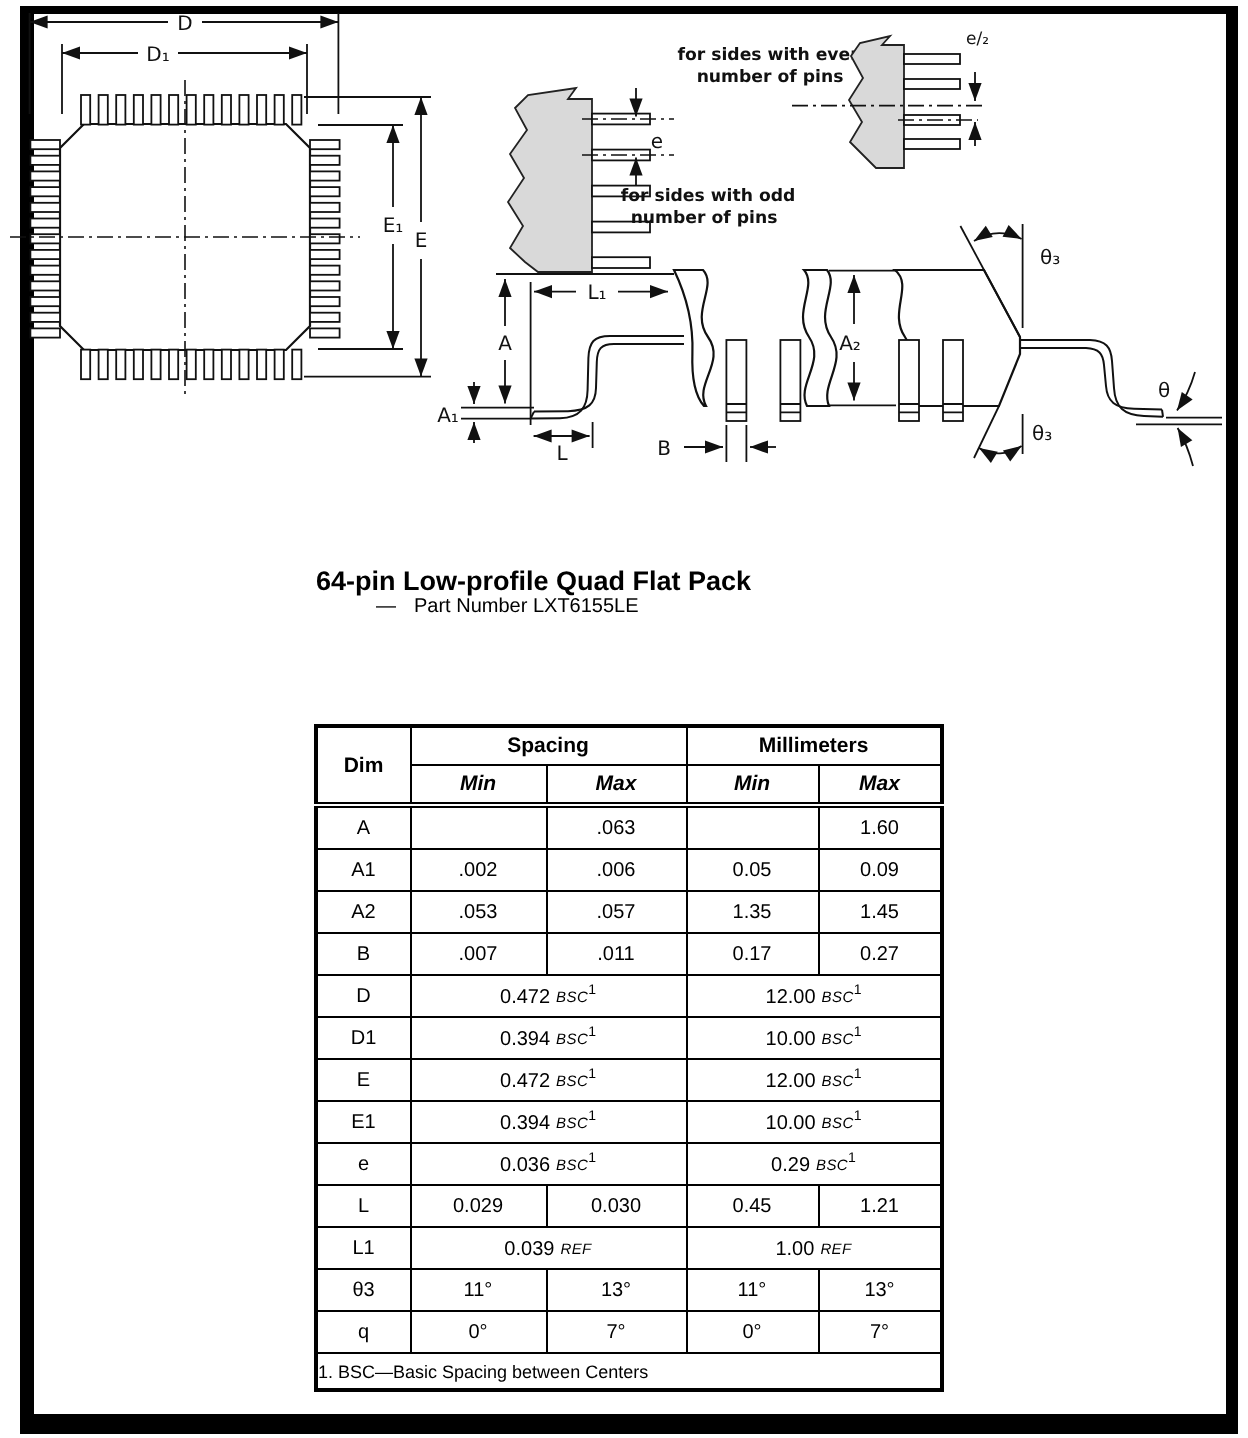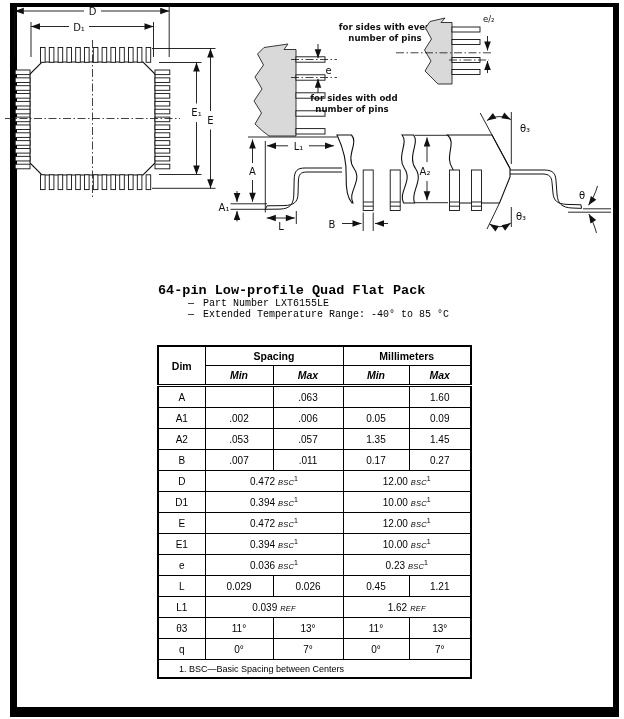--- a/index.html
+++ b/index.html
@@ -10,34 +10,34 @@
   .drawing-svg{position:absolute;left:0;top:0;}
   .drawing-svg text{font-family:"DejaVu Sans",sans-serif;font-size:10px;fill:#111;}
   .drawing-svg text.note{font-size:8.6px;font-weight:bold;}
   .drawing-svg text.small{font-size:8.5px;}
   .drawing-svg .ln{stroke:#111;stroke-width:1;fill:none;}
   .drawing-svg .dim{stroke:#111;stroke-width:0.9;fill:none;}
   .drawing-svg .cl{stroke:#111;stroke-width:0.8;fill:none;stroke-dasharray:8 2.5 1.5 2.5;}
   .drawing-svg .body{fill:#fff;stroke:#111;stroke-width:1.1;}
   .drawing-svg .gray{fill:#d9d9d9;stroke:#222;stroke-width:0.9;}
   .drawing-svg .pin{fill:#fff;stroke:#111;stroke-width:0.9;}
-  .title-block{position:absolute;left:158px;top:283px;font-family:Liberation Mono, monospace;}
+  .title-block{position:absolute;left:158px;top:283px;font-family:Liberation Sans, sans-serif;}
   .tb-heading{font-weight:bold;font-size:13.5px;}
   .tb-item{margin-top:0;margin-left:30px;font-size:10px;}
   .tb-item .dash{margin-right:9px;}
-  .dim-table{position:absolute;left:157px;top:345px;width:313px;border-collapse:collapse;
+  .dim-table{position:absolute;left:157px;top:362px;width:313px;border-collapse:collapse;
              border:2px solid #000;table-layout:fixed;}
   .dim-table th,.dim-table td{border:1px solid #000;text-align:center;padding:0;}
   .dim-table th{font-size:10.5px;font-weight:bold;height:18px;}
   .dim-table td{font-size:10px;height:20px;}
   .dim-table thead tr.sub th{border-bottom:3px double #000;font-style:italic;}
   .dim-table th.c-dim{border-bottom:3px double #000;}
   .dim-table td .unit{font-size:7.5px;margin-left:3px;letter-spacing:.2px;font-style:italic;}
   .dim-table td sup{font-size:7px;}
-  .dim-table tr.foot td{font-size:9px;text-align:left;padding:2px 0 2px 20px;height:13px;}
+  .dim-table tr.foot td{font-size:9px;text-align:left;padding:2px 0 2px 0;height:13px;}
 </style>
 </head>
 <body>
 
 <div class="screen">
   <div class="frame"></div>
 
   <svg class="drawing-svg" width="624" height="262" viewBox="0 0 624 262">
     <defs>
       <marker id="ar" markerUnits="userSpaceOnUse" markerWidth="10" markerHeight="8" refX="9.5" refY="3.5" orient="auto-start-reverse">
@@ -229,23 +229,20 @@
       <path class="dim" d="M489.5,224 C496,228 504,227.5 510.8,223" marker-start="url(#ar)" marker-end="url(#ar)"></path>
       <text x="516" y="220">θ₃</text>
     </g>
   </svg>
 
   <div class="title-block">
     <div class="tb-heading">64-pin Low-profile Quad Flat Pack</div>
     <div class="tb-item">
       <span class="dash">—</span><span>Part Number LXT6155LE</span>
     </div>
-    <div class="tb-item">
-      <span class="dash">—</span><span>Extended Temperature Range: -40° to 85 °C</span>
-    </div>
   </div>
 
   <table class="dim-table">
     <colgroup>
         <col style="width:47px">
         <col style="width:68px">
         <col style="width:70px">
         <col style="width:66px">
         <col style="width:62px">
       </colgroup>
@@ -307,33 +304,33 @@
         <td colspan="2"><span>12.00</span><span class="unit">BSC</span><sup>1</sup></td>
       </tr>
       <tr>
         <td>E1</td>
         <td colspan="2"><span>0.394</span><span class="unit">BSC</span><sup>1</sup></td>
         <td colspan="2"><span>10.00</span><span class="unit">BSC</span><sup>1</sup></td>
       </tr>
       <tr>
         <td>e</td>
         <td colspan="2"><span>0.036</span><span class="unit">BSC</span><sup>1</sup></td>
-        <td colspan="2"><span>0.23</span><span class="unit">BSC</span><sup>1</sup></td>
+        <td colspan="2"><span>0.29</span><span class="unit">BSC</span><sup>1</sup></td>
       </tr>
       <tr>
         <td>L</td>
         <td>0.029</td>
-        <td>0.026</td>
+        <td>0.030</td>
         <td>0.45</td>
         <td>1.21</td>
       </tr>
       <tr>
         <td>L1</td>
         <td colspan="2"><span>0.039</span><span class="unit">REF</span><sup></sup></td>
-        <td colspan="2"><span>1.62</span><span class="unit">REF</span><sup></sup></td>
+        <td colspan="2"><span>1.00</span><span class="unit">REF</span><sup></sup></td>
       </tr>
       <tr>
         <td>θ3</td>
         <td>11°</td>
         <td>13°</td>
         <td>11°</td>
         <td>13°</td>
       </tr>
       <tr>
         <td>q</td>

